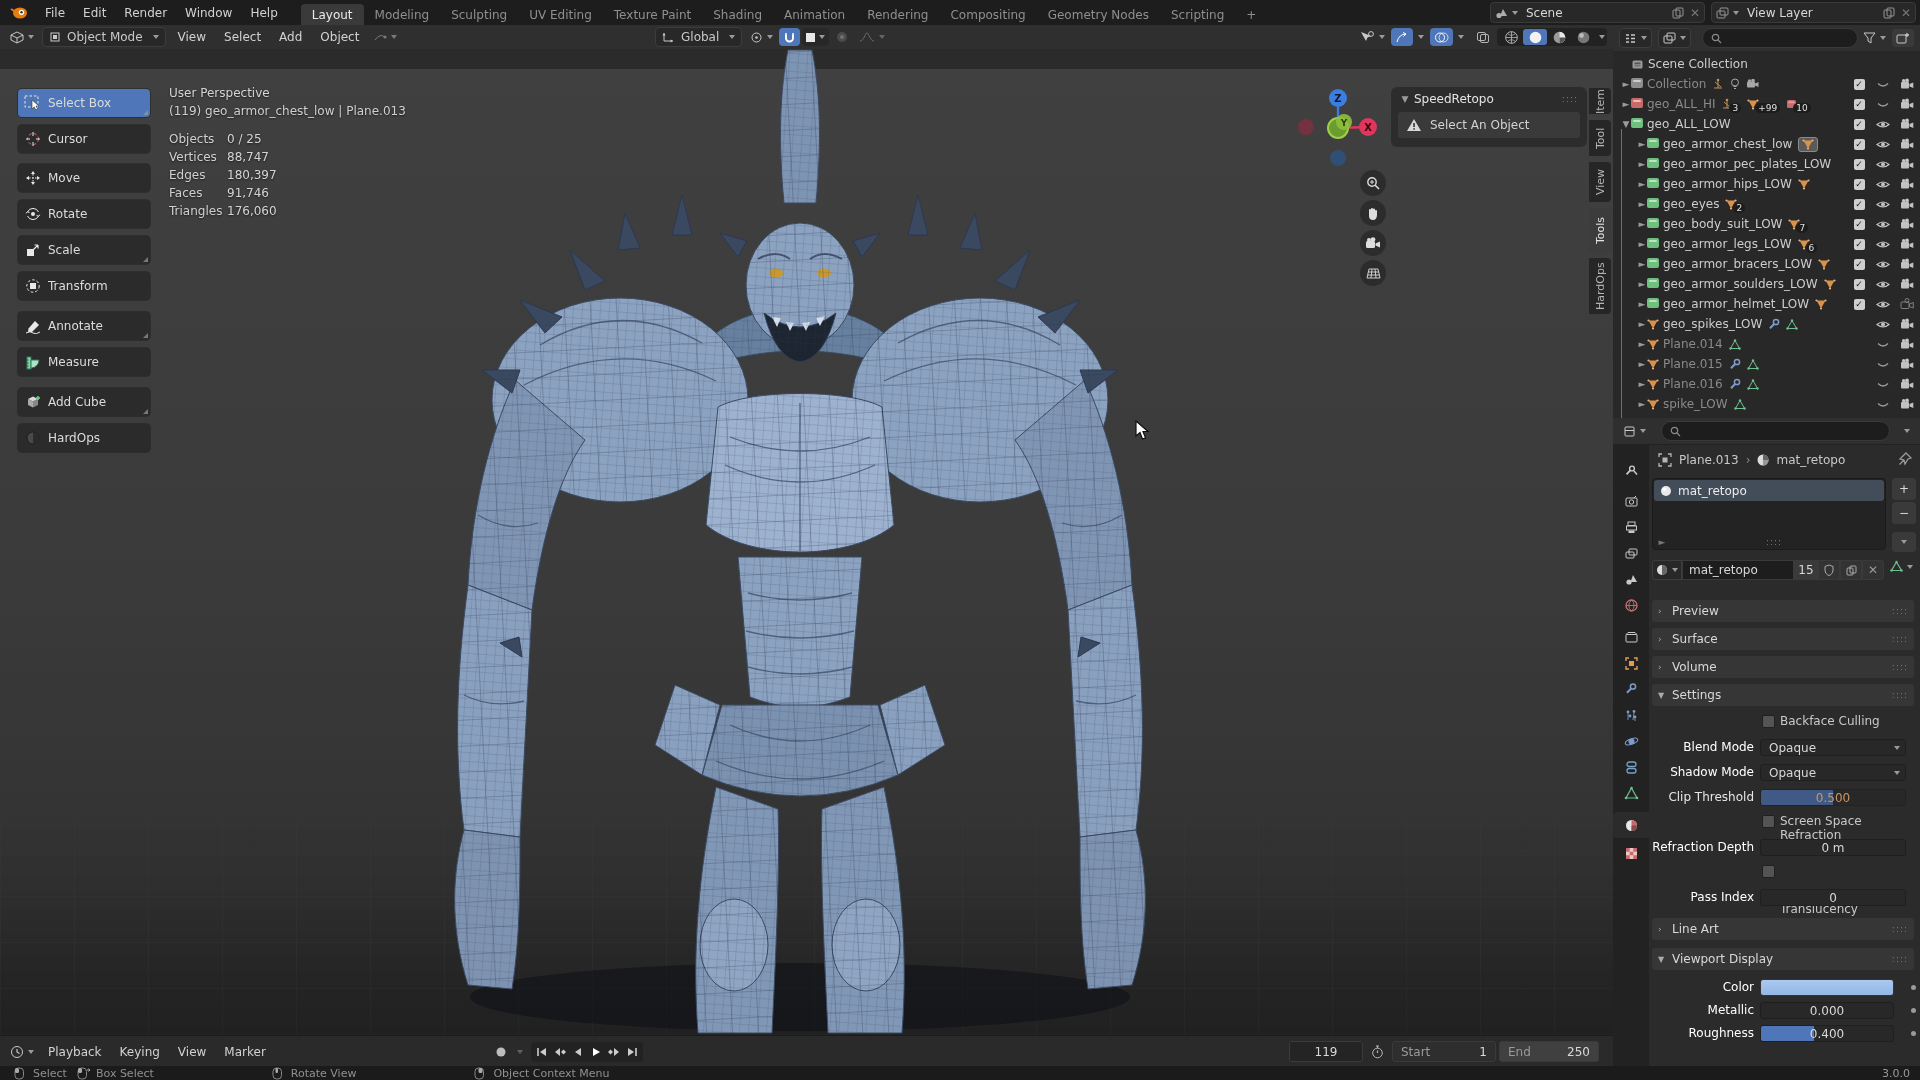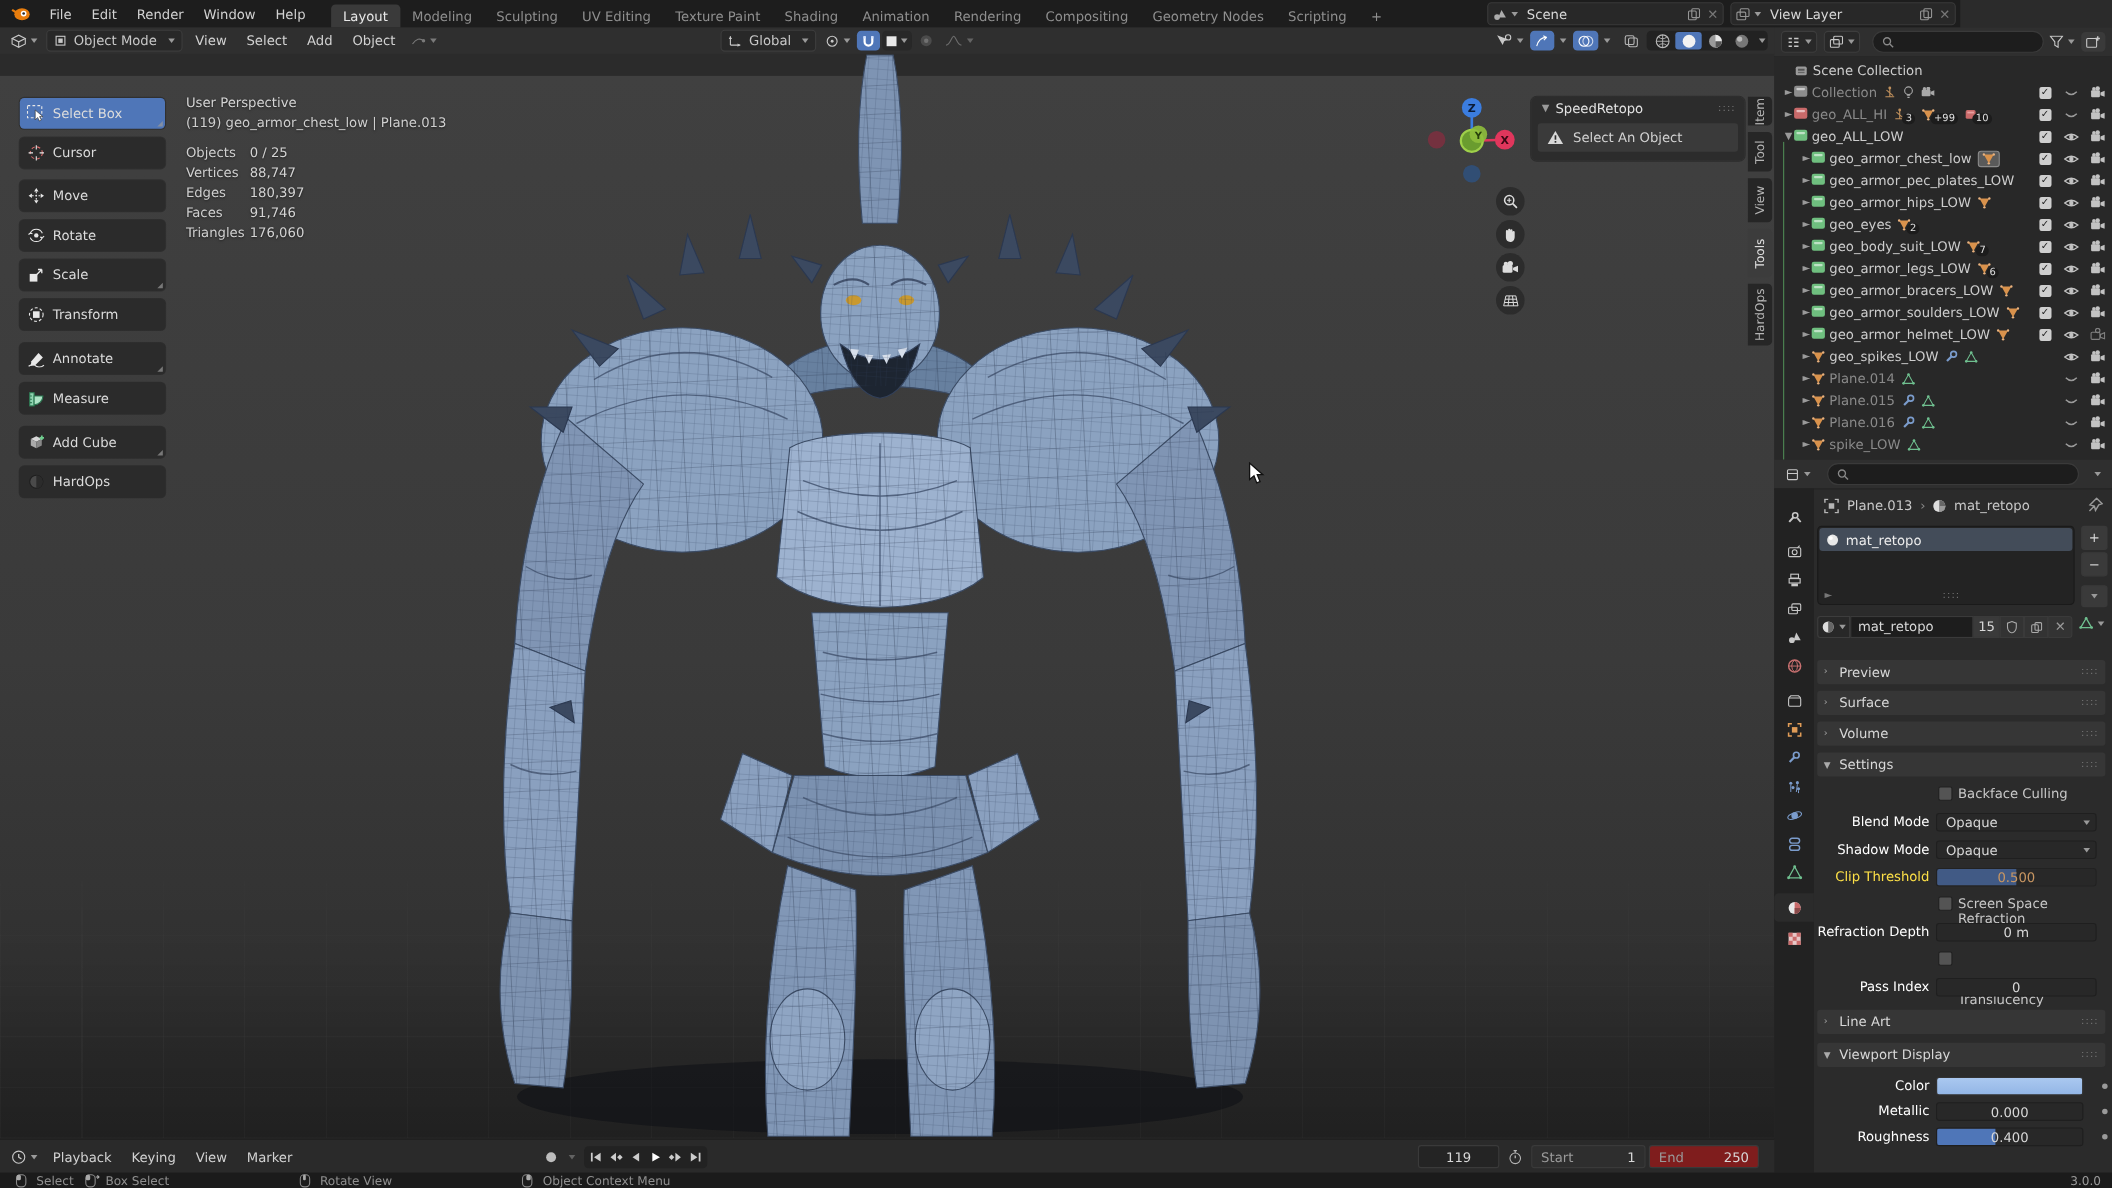--- a/index.html
+++ b/index.html
@@ -3,21 +3,21 @@
 <meta charset="utf-8">
 <style>
   html,body{margin:0;padding:0;background:#111;}
   #stage{position:relative;width:1920px;height:1080px;overflow:hidden;
          font-family:"DejaVu Sans","Liberation Sans",sans-serif;font-size:12px;color:#c8c8c8;
          background:#2b2b2b;-webkit-font-smoothing:antialiased;}
   .abs{position:absolute;}
   .row{display:flex;align-items:center;}
   .caret{width:0;height:0;border-left:3.5px solid transparent;border-right:3.5px solid transparent;border-top:4px solid #9a9a9a;display:inline-block;margin-left:4px;}
   
-  #topbar{left:0;top:0;width:1782px;height:25px;background:#1d1d1d;display:flex;align-items:center;}
+  #topbar{left:0;top:0;width:1920px;height:25px;background:#1d1d1d;display:flex;align-items:center;}
   .menu-item{padding:0 9px;height:25px;display:flex;align-items:center;color:#d2d2d2;cursor:default;}
   .ws-tab{padding:0 11px;height:21px;display:flex;align-items:center;color:#8f8f8f;border-radius:4px 4px 0 0;margin-top:4px;}
   .ws-tab.active{background:#3a3a3a;color:#e8e8e8;}
   .id-block{display:flex;align-items:center;background:#282828;border:1px solid #3a3a3a;border-radius:4px;height:19px;padding:0 4px;margin-left:6px;}
   .id-block .name{color:#d8d8d8;padding:0 8px;}
   .mini-ic{opacity:.75;display:inline-flex;align-items:center;}
   
   #vp-header{left:0;top:25px;width:1613px;height:24px;background:#2f2f2f;display:flex;align-items:center;}
   #vp-tools{left:0;top:49px;width:1613px;height:20px;background:#2b2b2b;display:flex;align-items:center;}
   .dd{display:flex;align-items:center;background:#282828;border:1px solid #3d3d3d;border-radius:4px;height:18px;padding:0 6px;margin:0 3px;}
@@ -70,21 +70,21 @@
   .search{display:flex;align-items:center;background:#1d1d1d;border:1px solid #3a3a3a;border-radius:10px;height:18px;padding:0 8px;color:#888;}
   
   #props{left:1613px;top:418px;width:307px;height:648px;background:#2b2b2b;}
   #props-header{left:1613px;top:418px;width:307px;height:26px;background:#2f2f2f;display:flex;align-items:center;border-bottom:1px solid #222;}
   #proptabs{left:1613px;top:444px;width:36px;height:622px;background:#222;}
   .ptab{position:absolute;left:0px;width:36px;height:26px;display:flex;align-items:center;justify-content:center;}
   .ptab.on{background:#2b2b2b;border-radius:4px 0 0 4px;}
   .sect{position:absolute;left:1652px;width:262px;height:22px;background:#363636;border-radius:3px;display:flex;align-items:center;padding:0 6px;color:#d8d8d8;box-sizing:border-box;}
   .sect .tw{width:14px;color:#aaa;font-size:9px;}
   .plabel{position:absolute;text-align:right;color:#ffffff;width:104px;left:1650px;}
-  .plabel.dis{color:#fde047;}
+  .plabel.dis{color:#e5e5e5;}
   .pfield{position:absolute;left:1760px;width:146px;height:17px;background:#282828;border:1px solid #1f1f1f;border-radius:3px;display:flex;align-items:center;justify-content:center;color:#d8d8d8;box-sizing:border-box;overflow:hidden;}
   .pfield.dd2{justify-content:flex-start;padding-left:8px;}
   .pfield .fill{position:absolute;left:0;top:0;bottom:0;background:#4f76b8;}
   .pfield .ftxt{position:relative;z-index:2;}
   .pfield .cv{position:absolute;right:5px;z-index:2;}
   .pdot{position:absolute;left:1911px;width:5px;height:5px;border-radius:50%;background:#9a9a9a;}
   .pcheck{position:absolute;left:1762px;width:11px;height:11px;background:#545454;border:1px solid #202020;border-radius:2px;}
   .pchecklbl{position:absolute;left:1780px;color:#c8c8c8;}
   
   #timeline{left:0;top:1035px;width:1613px;height:31px;background:#2a2a2a;border-top:1px solid #1c1c1c;display:flex;align-items:center;}
@@ -1430,21 +1430,21 @@
         <span>119</span>
       </span>
   <svg width="13" height="14" viewBox="0 0 13 14" style="margin-right:8px">
         <circle cx="6.5" cy="8" r="4.8" fill="none" stroke="#b5b5b5"></circle>
         <path d="M6.5 5.5 V8 M5 1 h3 M6.5 1 v2" stroke="#b5b5b5" stroke-width="1.2" fill="none"></path>
       </svg>
   <span class="tfield" style="width:86px;margin-right:3px;justify-content:space-between;padding:0 8px;background:#2e2e2e">
     <span style="color:#9a9a9a">Start</span>
         <span>1</span>
   </span>
-  <span class="tfield" style="width:82px;margin-right:14px;justify-content:space-between;padding:0 8px;background:#7f1d1d">
+  <span class="tfield" style="width:82px;margin-right:14px;justify-content:space-between;padding:0 8px;background:#404040">
     <span style="color:#9a9a9a">End</span>
         <span>250</span>
   </span>
 </div>
 
 <div id="statusbar" class="abs">
   <span id="status-items" style="display:flex;align-items:center">
         <span style="display: inline-flex; align-items: center; margin-left: 14px;">
           <span class="mouseico" style="margin-left:0">
             <svg width="14" height="13" viewBox="0 0 14 13">

